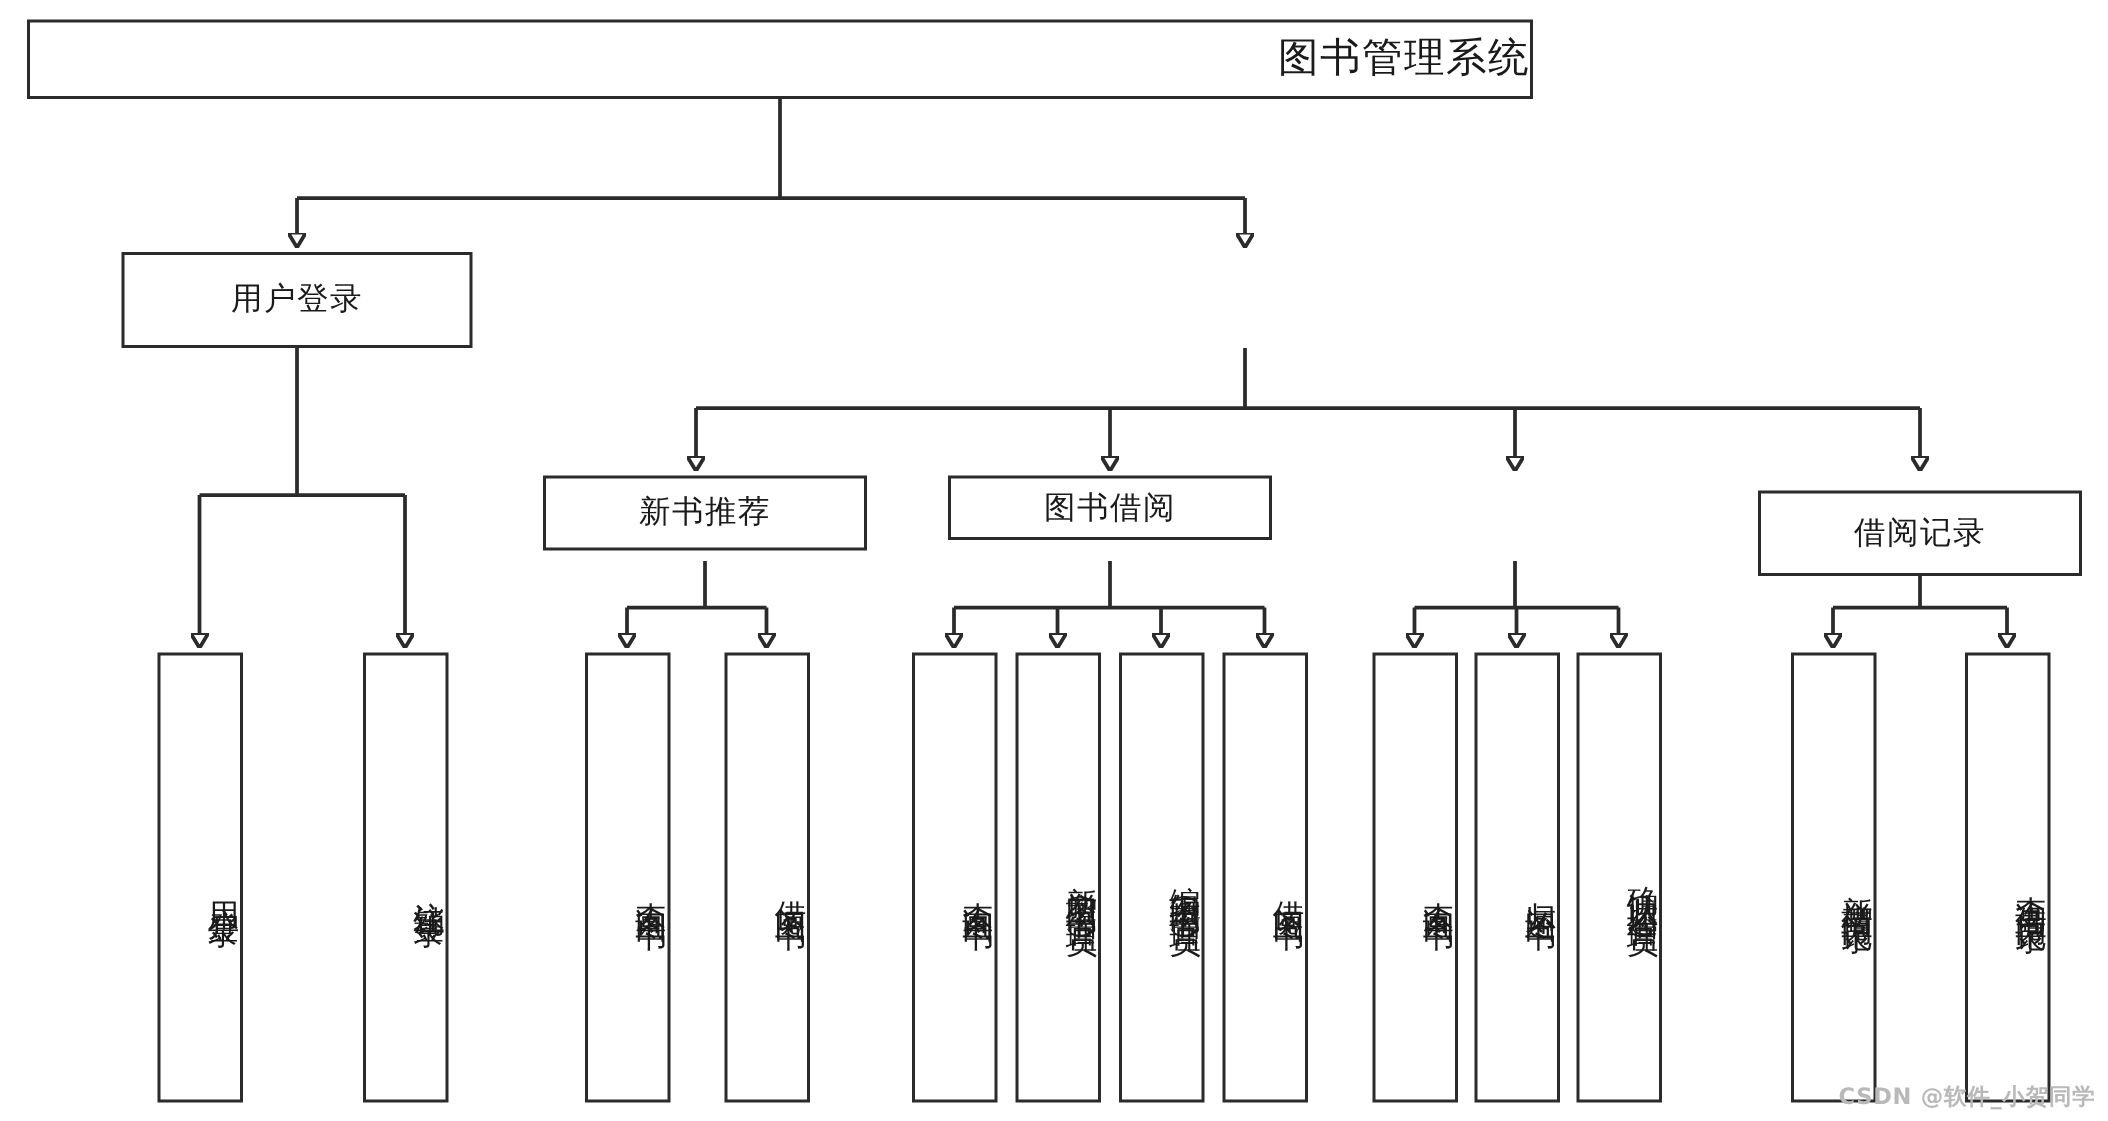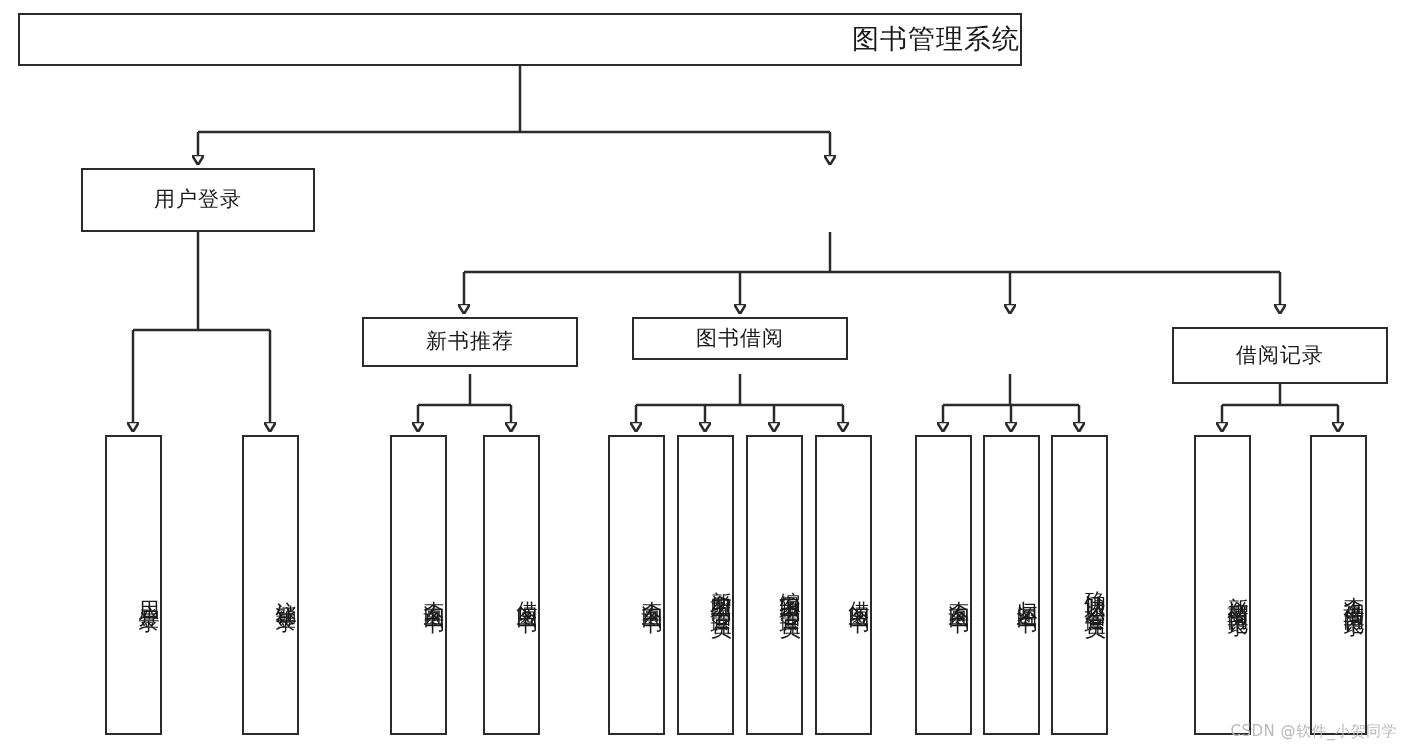--- a/index.html
+++ b/index.html
@@ -46,20 +46,21 @@
     white-space:nowrap;
   }
   .watermark{
     position:absolute;
     right:8px;bottom:6px;
     font-size:15px;
     color:#b9b9b9;
     letter-spacing:0.5px;
     white-space:nowrap;
     user-select:none;
+    font-weight:bold;
   }
   svg.connectors{
     position:absolute;left:0;top:0;
     width:1405px;height:747px;
     pointer-events:none;
   }
   svg.connectors path, svg.connectors line{
     stroke:#2b2b2b;stroke-width:2.5;fill:none;
   }
 </style>

